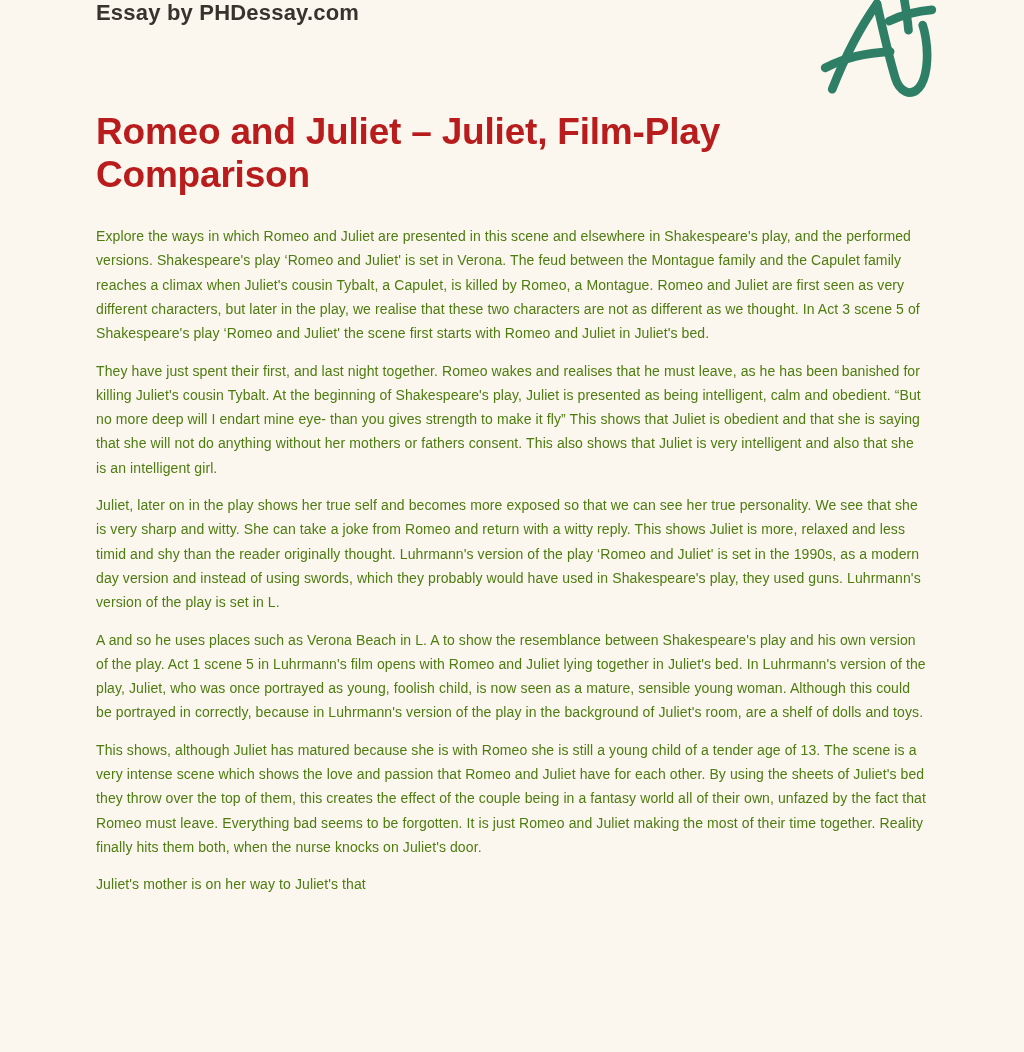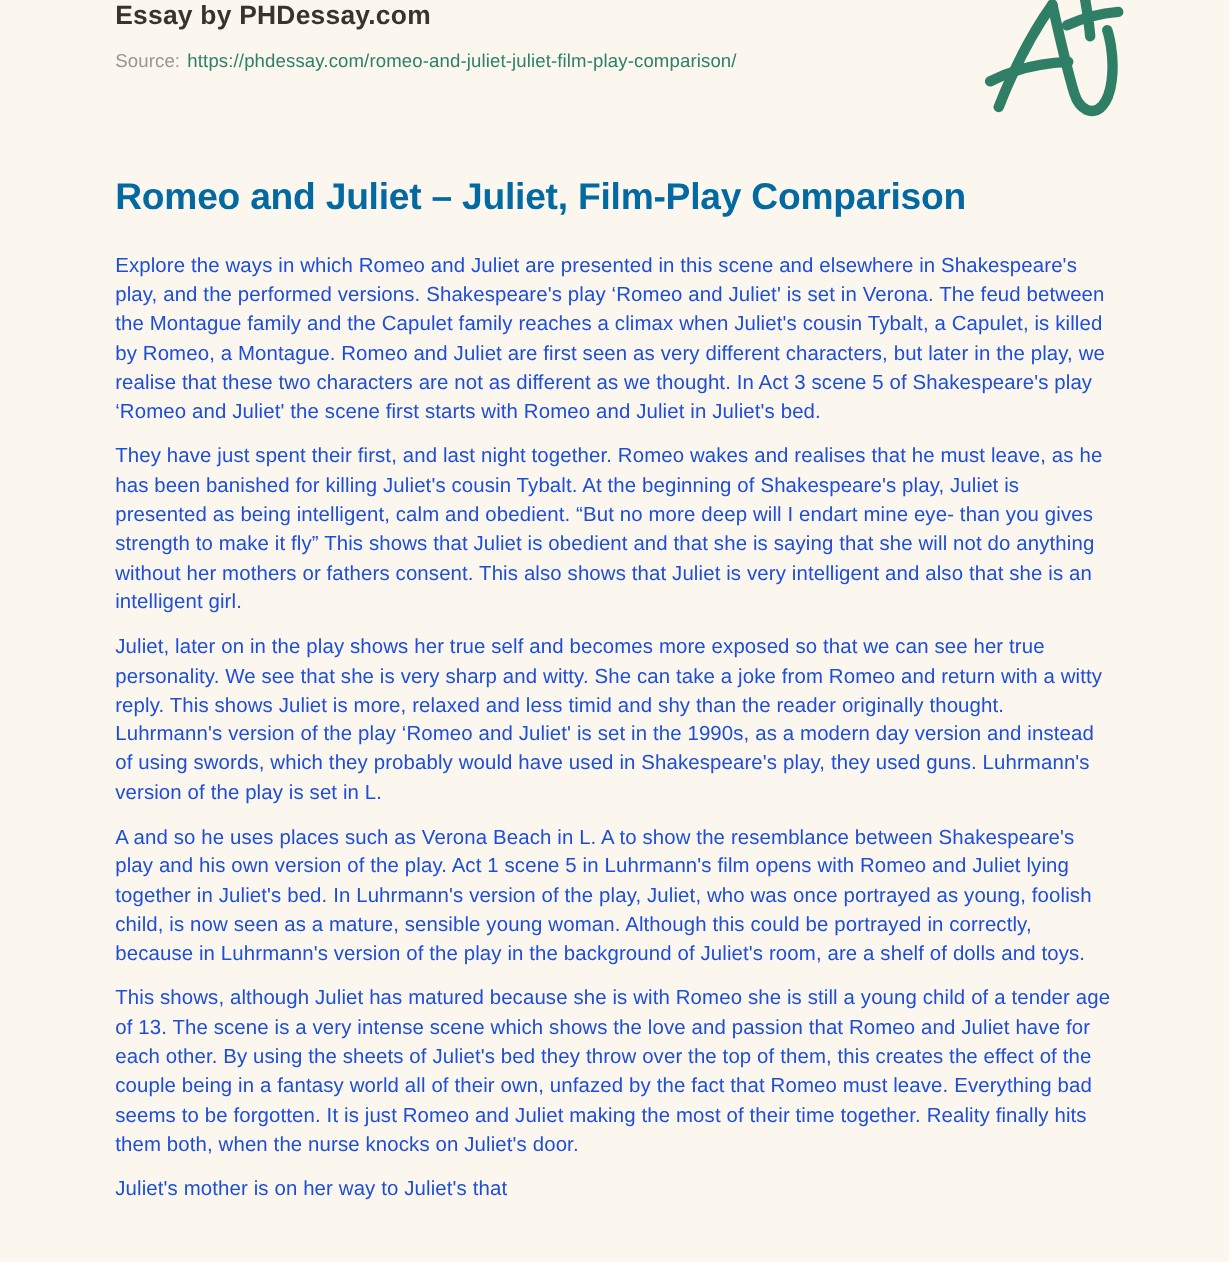--- a/index.html
+++ b/index.html
@@ -44,47 +44,44 @@
     right: -12px;
     width: 122px;
     height: 118px;
   }
   .logo svg {
     width: 100%;
     height: 100%;
   }
   h1.page-title {
     margin: 85px 0 0 0;
-    font-size: 31px;
+    font-size: 37px;
     font-weight: 700;
-    color: #0369a1;
+    color: #b91c1c;
     letter-spacing: -0.2px;
     line-height: 1.15;
   }
   .content {
     margin-top: 28px;
   }
   .content p {
     margin: 0 0 13px 0;
-    font-size: 17px;
+    font-size: 14px;
     line-height: 24.3px;
-    color: #1d4ed8;
+    color: #4d7c0f;
     letter-spacing: 0.1px;
   }
 </style>
 </head>
 <body>
 
 <div class="page">
 
   <div class="header">
     <div class="byline">Essay by PHDessay.com</div>
-    <div class="source-line">
-      <span class="source-label">Source:</span><a class="source-link" href="#">https://phdessay.com/romeo-and-juliet-juliet-film-play-comparison/</a>
-    </div>
     <div class="logo">
       <svg viewBox="0 0 120 115" fill="none" xmlns="http://www.w3.org/2000/svg">
         <g stroke="#2E7F66" stroke-width="8.5" stroke-linecap="round" fill="none">
 
           <path d="M14 99 C27 66 43 36 58 15"></path>
 
           <path d="M58 15 C64 42 70 68 76 88 C80 101 91 107 99 98 C107 89 109 68 106 49 C105 43 104 39 103 36"></path>
 
           <path d="M7 78 C28 67 50 63 71 62"></path>
 

